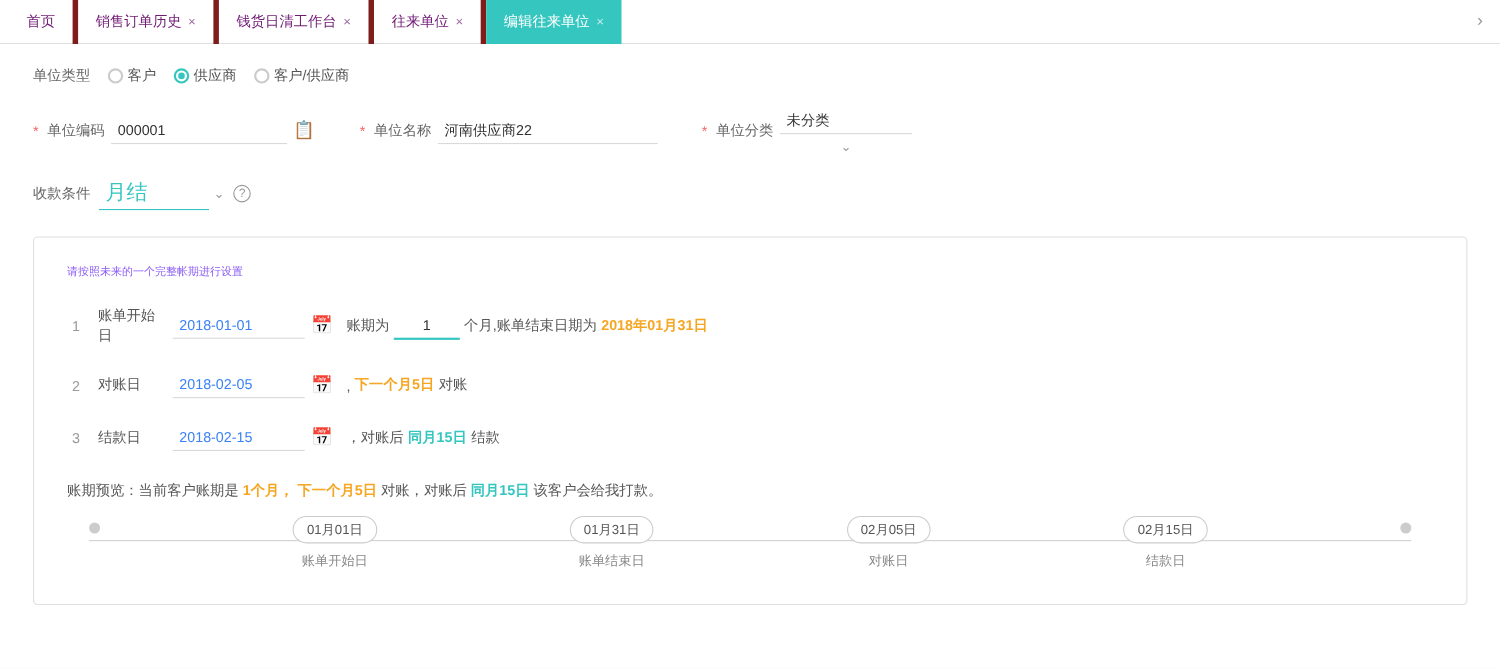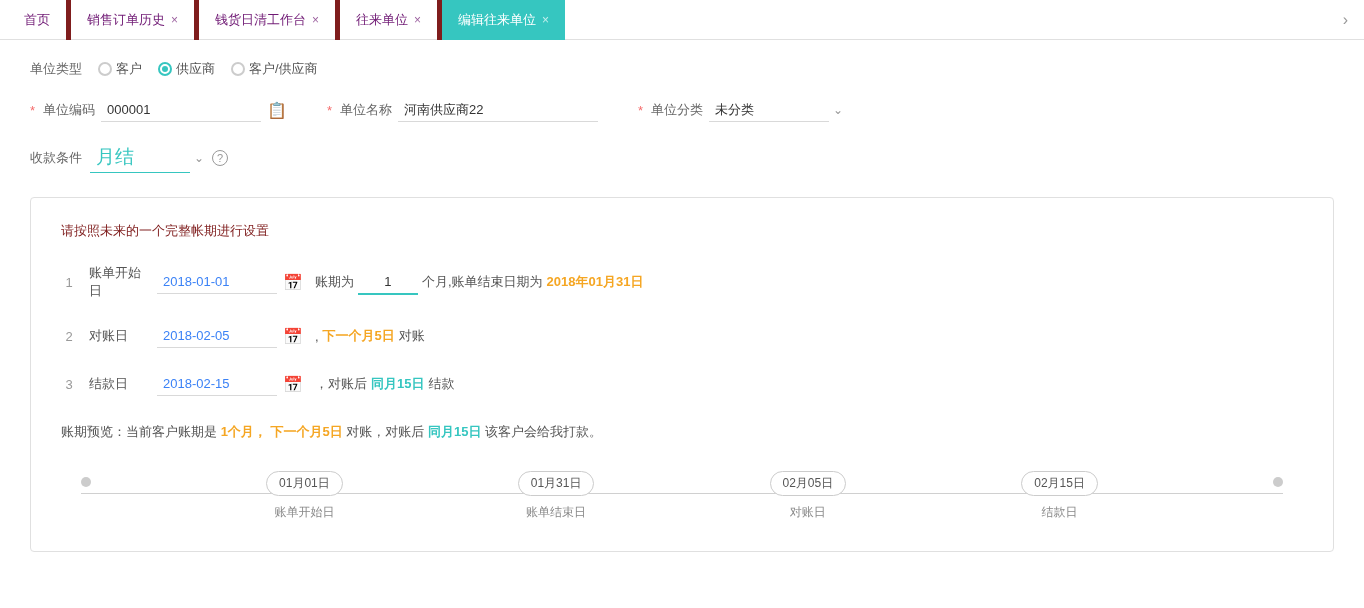--- a/index.html
+++ b/index.html
@@ -122,21 +122,21 @@
       border-radius: 50%;
       border: 1px solid #999;
       display: inline-flex; align-items: center; justify-content: center;
       font-size: 11px;
       color: #999;
       cursor: pointer;
     }
 
     
     .classify-dropdown {
-      display: flex; align-items: center; gap: 4px;
+      display: flex; align-items: center; gap: 4px; flex-direction: column;
     }
     .classify-input {
       border: none;
       border-bottom: 1px solid #d9d9d9;
       outline: none;
       padding: 4px 6px;
       font-size: 13px;
       color: #333;
       width: 120px;
       background: transparent;
@@ -144,22 +144,22 @@
 
     
     .section-box {
       border: 1px solid #e0e0e0;
       border-radius: 4px;
       padding: 24px 30px 30px;
       margin-bottom: 20px;
       background: #fff;
     }
     .section-title {
-      font-size: 13px;
-      color: #7f1d1d;
+      font-size: 10px;
+      color: #8b5cf6;
       margin-bottom: 24px;
     }
     .period-row {
       display: flex;
       align-items: center;
       margin-bottom: 24px;
       gap: 12px;
     }
     .row-num { color: #999; width: 16px; text-align: center; flex-shrink: 0; }
     .row-field-label { color: #555; font-size: 13px; width: 56px; flex-shrink: 0; }
@@ -184,21 +184,21 @@
       outline: none;
       padding: 4px 6px;
       font-size: 13px;
       color: #333;
       width: 60px;
       background: transparent;
       text-align: center;
     }
 
     
-    .preview-text { font-size: 13px; color: #555; margin-bottom: 28px; line-height: 1.8; }
+    .preview-text { font-size: 13px; color: #555; margin-bottom: 12px; line-height: 1.8; }
     .timeline-line {
       position: absolute;
       top: 22px;
       left: 20px;
       right: 20px;
       height: 1px;
       background: #d0d0d0;
       z-index: 0;
     }
     .timeline-node {

